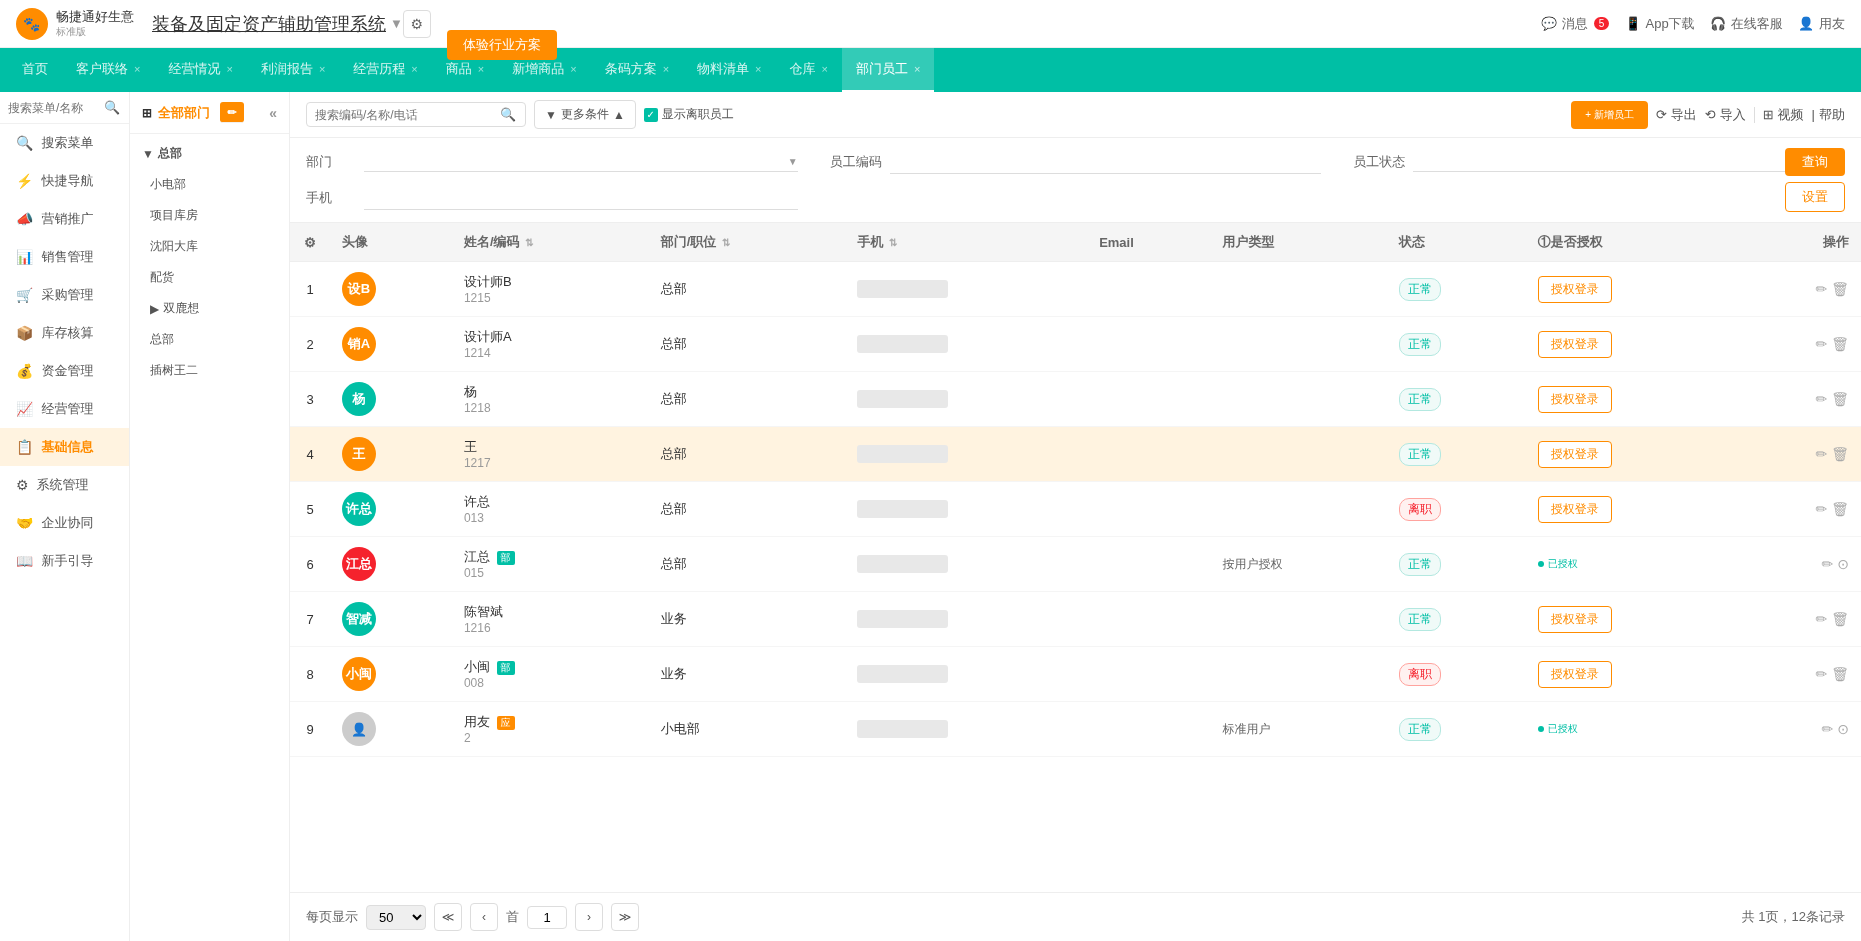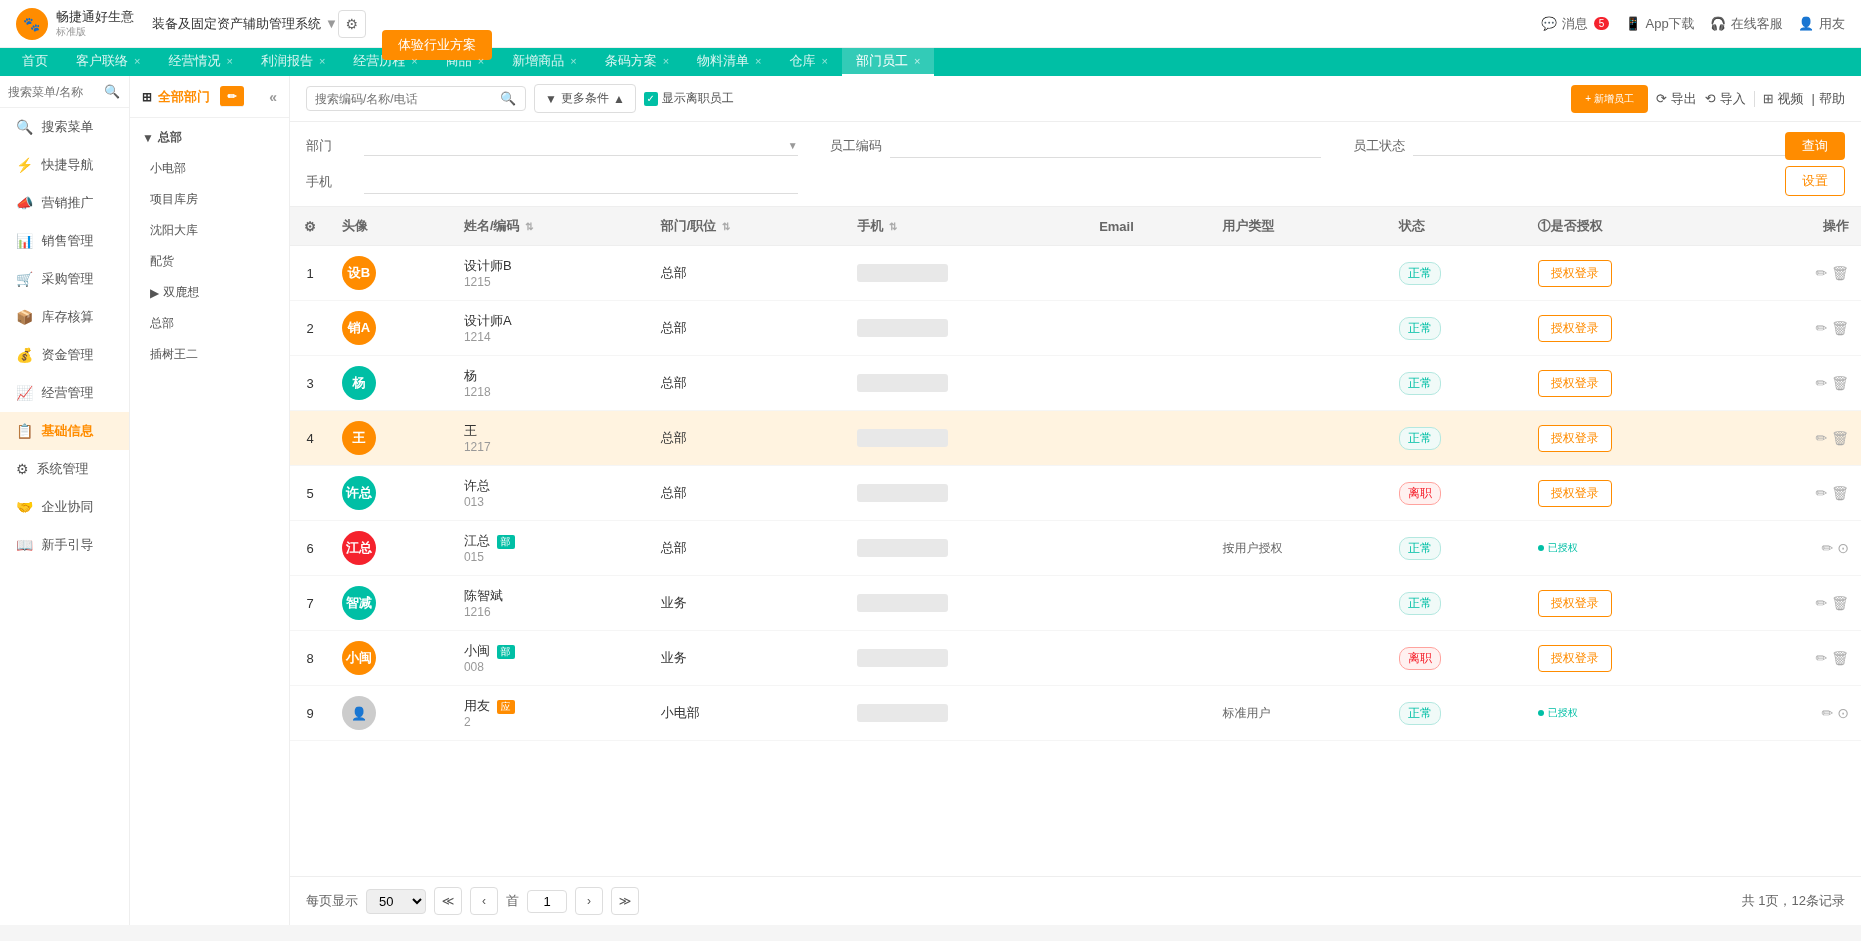--- a/index.html
+++ b/index.html
@@ -23,21 +23,21 @@
     }
     .logo-icon {
       width: 32px; height: 32px;
       background: #ff8c00;
       border-radius: 50%;
       display: flex; align-items: center; justify-content: center;
       color: white; font-size: 14px; font-weight: bold;
     }
     .logo-text { font-size: 13px; color: #333; line-height: 1.3; }
     .logo-text .sub { font-size: 10px; color: #999; }
-    .sys-title { font-size: 13px; color: #333; margin-left: 16px; }
+    .sys-title { font-size: 18px; color: #333; margin-left: 16px; text-decoration: underline; }
     .sys-title-arrow { color: #999; margin-left: 4px; }
     .header-trial-btn {
       background: #ff8c00;
       color: white;
       border: none;
       border-radius: 4px;
       padding: 6px 16px;
       font-size: 13px;
       cursor: pointer;
       margin-left: 16px;
@@ -61,21 +61,21 @@
       background: #f5222d;
       color: white;
       border-radius: 10px;
       padding: 1px 5px;
       font-size: 10px;
       margin-left: 2px;
     }
 
     
     .nav-tabs {
-      height: 28px;
+      height: 44px;
       background: #00bfa5;
       display: flex;
       align-items: stretch;
       padding: 0 8px;
     }
     .nav-tab {
       display: flex;
       align-items: center;
       padding: 0 14px;
       color: rgba(255,255,255,0.85);

